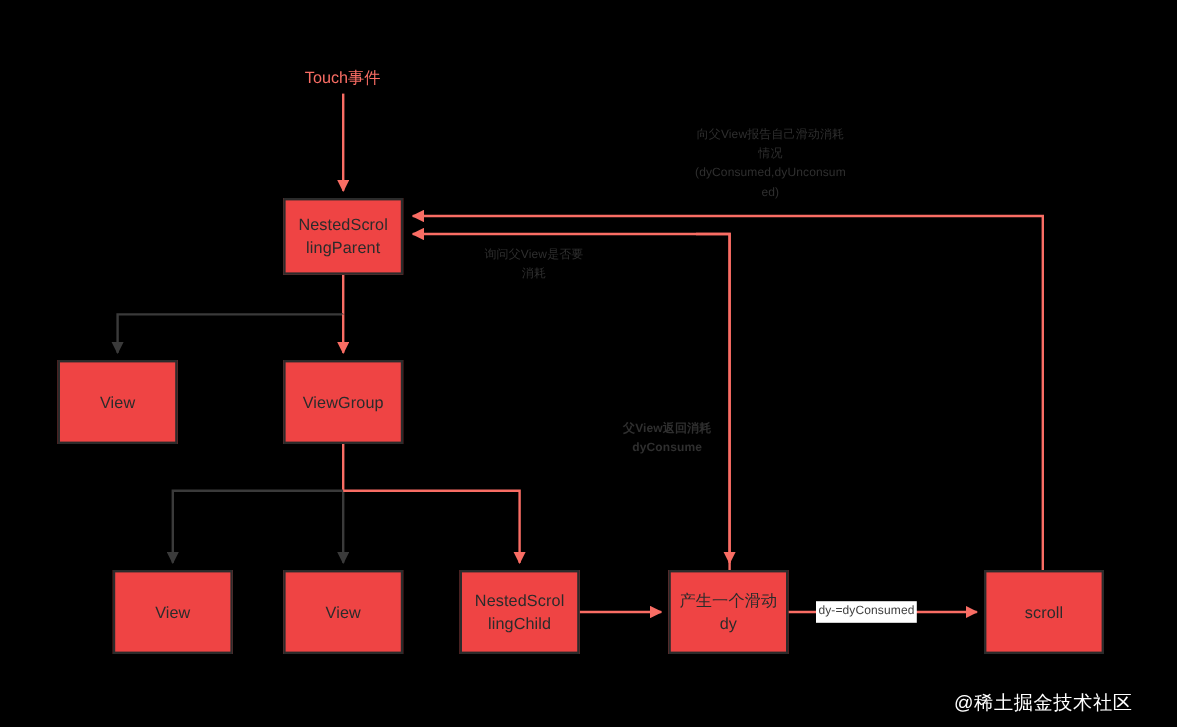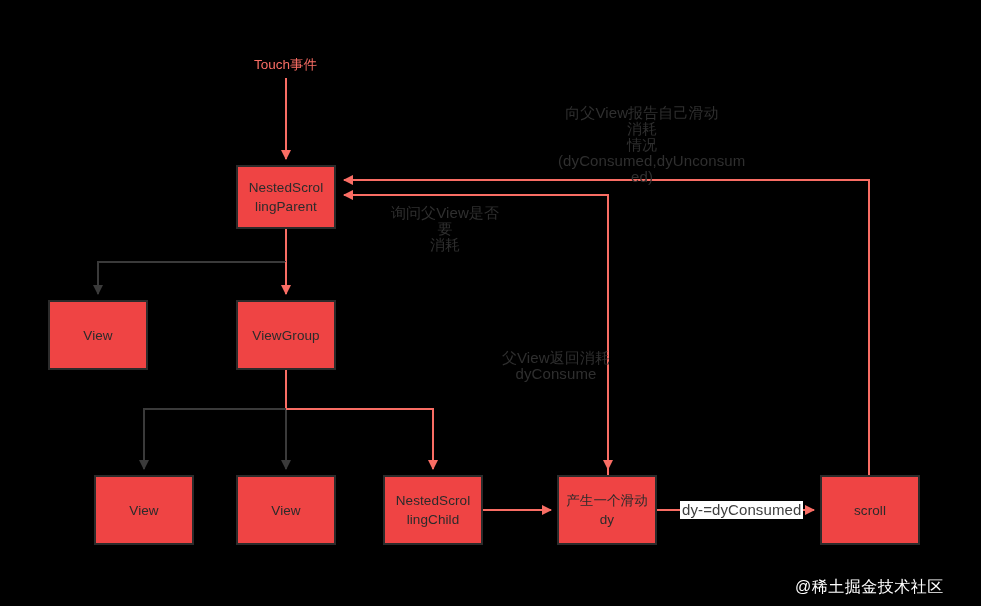--- a/index.html
+++ b/index.html
@@ -40,21 +40,21 @@
     letter-spacing: 0.1px;
   }
   .node-label {
     display: block;
     padding: 0 4px;
     white-space: pre-line;
   }
   .edge-label {
     position: absolute;
     color: #2f2f2f;
-    font-size: 15px;
+    font-size: 10px;
     line-height: 16px;
     text-align: center;
     white-space: pre-line;
     letter-spacing: 0.1px;
   }
   .edge-label.boxed {
     background: #ffffff;
     color: #404040;
     padding: 1px 2px;
     white-space: nowrap;
@@ -156,20 +156,20 @@
   </div>
 
   <div class="edge-label" style="left:558px; top:105px; width:168px;">向父View报告自己滑动消耗
 情况
 (dyConsumed,dyUnconsum
 ed)</div>
 
   <div class="edge-label" style="left:390px; top:205px; width:110px;">询问父View是否要
 消耗</div>
 
-  <div class="edge-label" style="left:500px; top:350px; width:112px;">父View返回消耗
+  <div class="edge-label" style="left:500px; top:350px; width:112px;font-weight:bold;">父View返回消耗
 dyConsume</div>
 
   <div class="edge-label boxed" style="left:680px; top:501px;">dy-=dyConsumed</div>
 
   <div class="watermark" style="left:795px; top:565px;">@稀土掘金技术社区</div>
 
 </div>
 
 </body></html>

